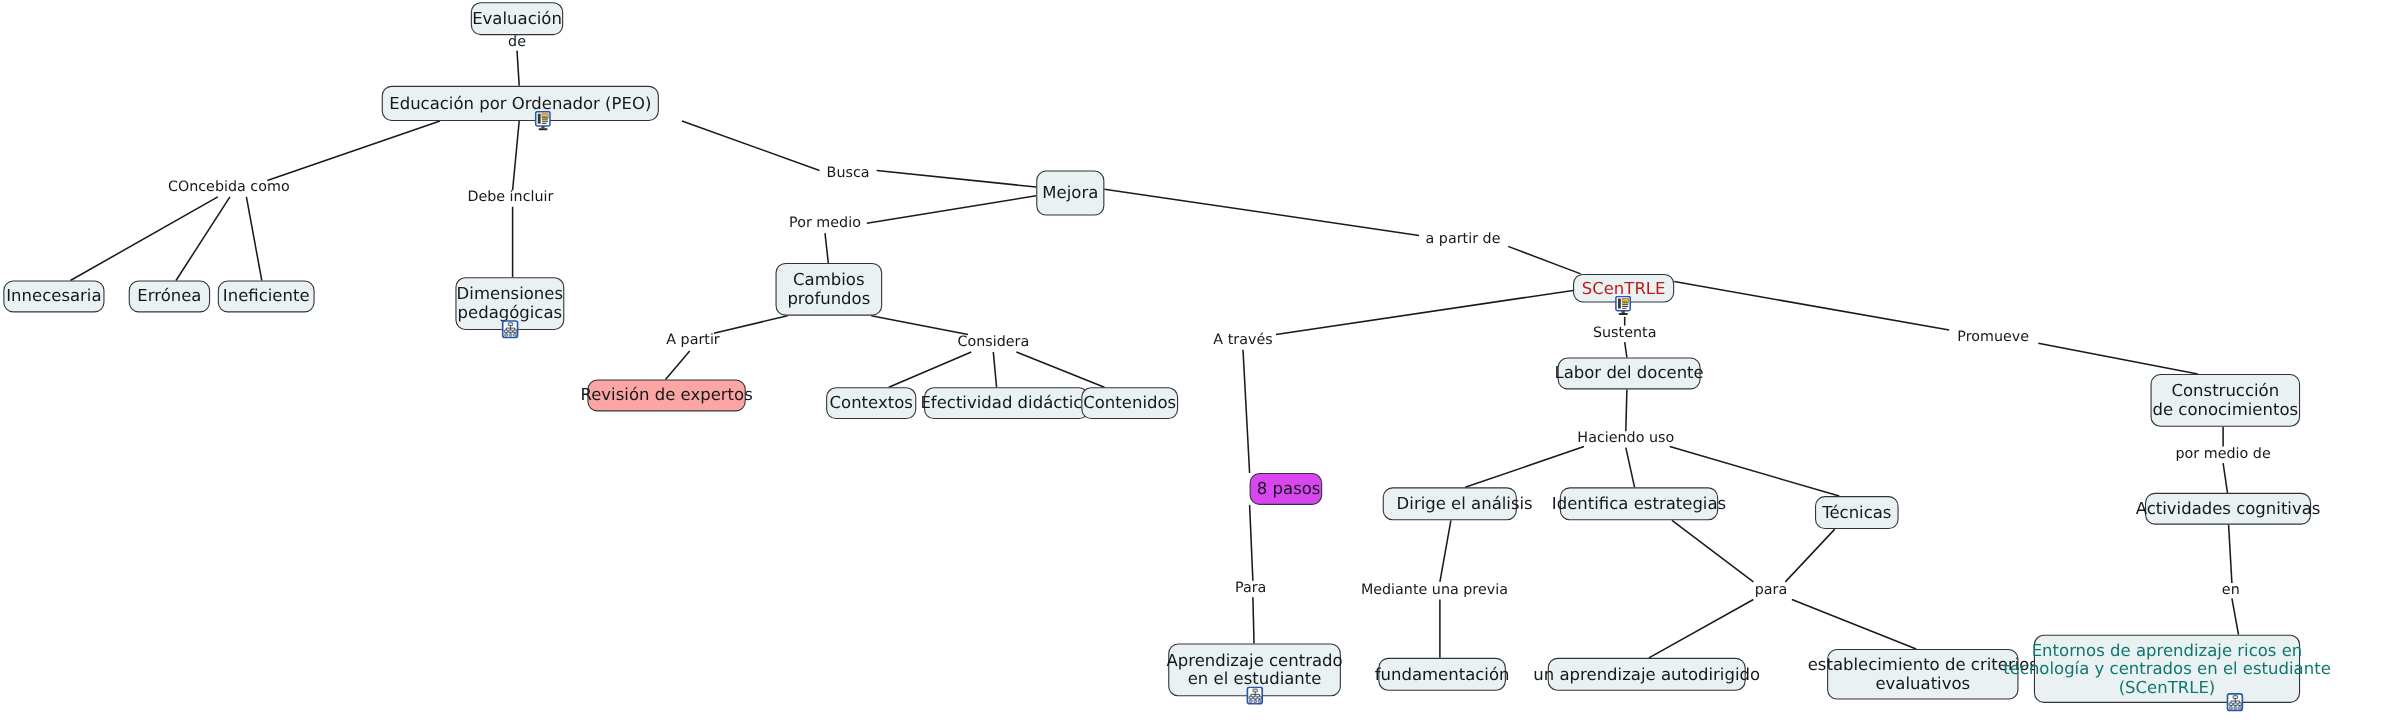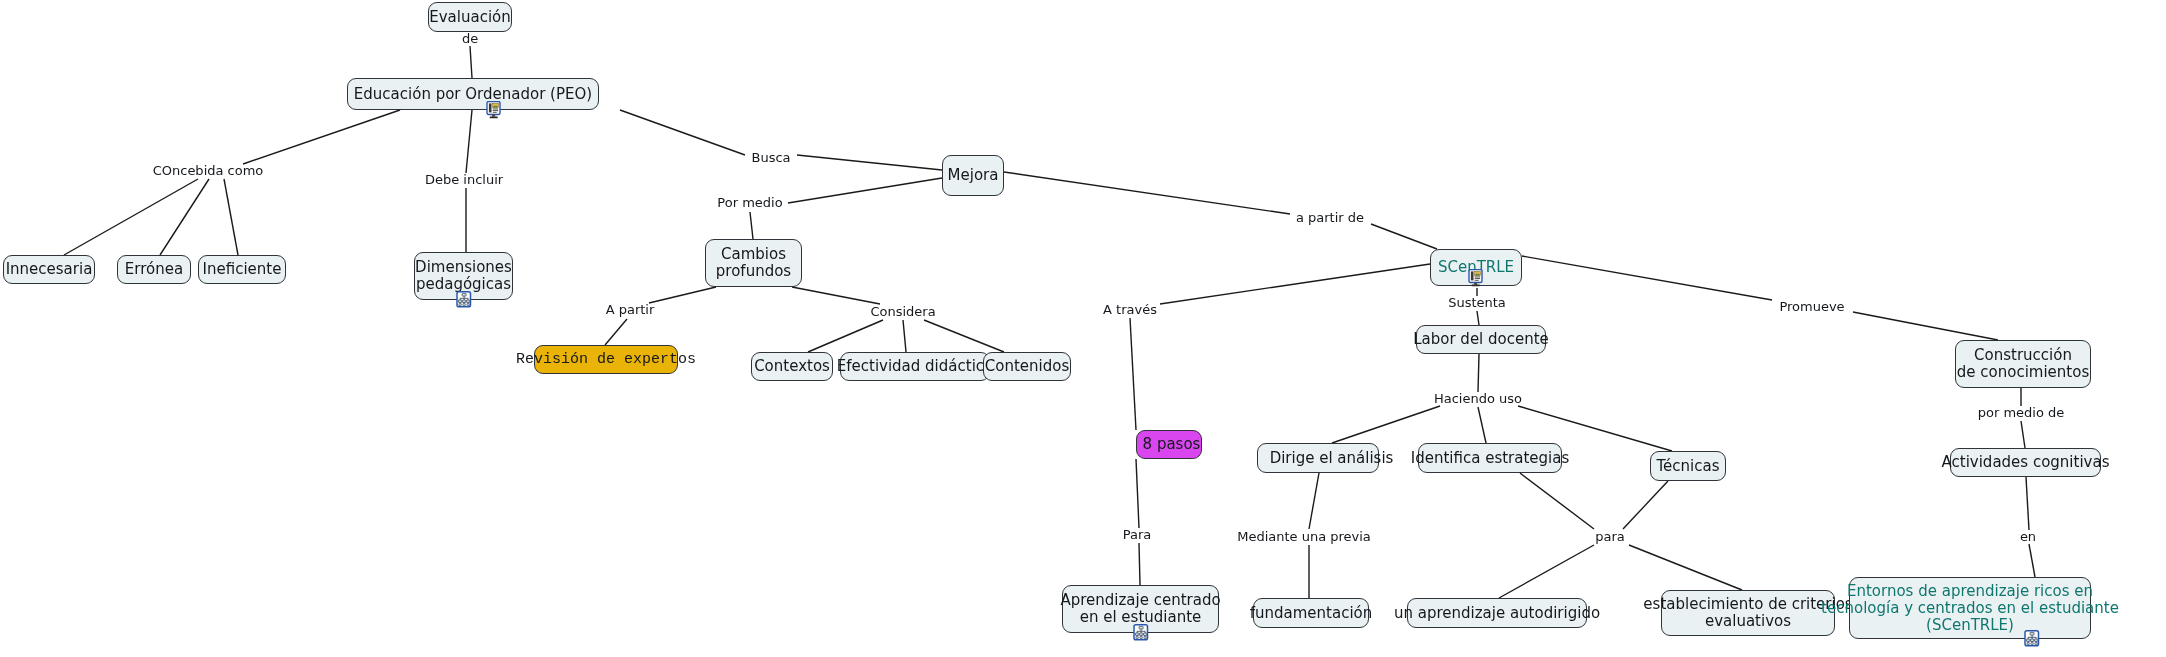--- a/index.html
+++ b/index.html
@@ -144,25 +144,25 @@
           <rect x="11.0" y="9.0" width="3.3" height="2.4" rx="0.4" fill="#cfe0ea" stroke="#2b3a55" stroke-width="0.7"></rect>
           <path d="M4.6 11.4 L4.6 12.6 M8.6 11.4 L8.6 12.6 M12.6 11.4 L12.6 12.6" stroke="#2b3a55" stroke-width="0.8"></path>
           <rect x="3.4" y="12.6" width="2.4" height="1.9" rx="0.3" fill="#cfe0ea" stroke="#2b3a55" stroke-width="0.6"></rect>
           <rect x="7.4" y="12.6" width="2.4" height="1.9" rx="0.3" fill="#cfe0ea" stroke="#2b3a55" stroke-width="0.6"></rect>
           <rect x="11.4" y="12.6" width="2.4" height="1.9" rx="0.3" fill="#cfe0ea" stroke="#2b3a55" stroke-width="0.6"></rect>
         </svg>
       </div>
       <div class="node" style="left: 942px; top: 155px; width: 62px; height: 41px; background: rgb(234, 241, 243); border-color: rgb(48, 52, 58); color: rgb(21, 24, 28);">Mejora</div>
       <div class="node" style="left: 705px; top: 239px; width: 97px; height: 48px; background: rgb(234, 241, 243); border-color: rgb(48, 52, 58); color: rgb(21, 24, 28);">Cambios
 profundos</div>
-      <div class="node" style="left: 534px; top: 345px; width: 144px; height: 29px; background: #eab308; border-color: rgb(48, 52, 58); color: rgb(21, 24, 28); font-family: Liberation Mono, monospace;">Revisión de expertos</div>
+      <div class="node" style="left: 534px; top: 345px; width: 144px; height: 29px; background: #fca5a5; border-color: rgb(48, 52, 58); color: rgb(21, 24, 28);">Revisión de expertos</div>
       <div class="node" style="left: 751px; top: 352px; width: 82px; height: 29px; background: rgb(234, 241, 243); border-color: rgb(48, 52, 58); color: rgb(21, 24, 28);">Contextos</div>
       <div class="node" style="left: 840px; top: 352px; width: 150px; height: 29px; background: rgb(234, 241, 243); border-color: rgb(48, 52, 58); color: rgb(21, 24, 28);">Efectividad didáctica</div>
       <div class="node" style="left: 983px; top: 352px; width: 88px; height: 29px; background: rgb(234, 241, 243); border-color: rgb(48, 52, 58); color: rgb(21, 24, 28);">Contenidos</div>
-      <div class="node" style="left: 1430px; top: 249px; width: 92px; height: 37px; background: rgb(234, 241, 243); border-color: rgb(48, 52, 58); color: #0f766e;">SCenTRLE</div>
+      <div class="node" style="left: 1430px; top: 249px; width: 92px; height: 26px; background: rgb(234, 241, 243); border-color: rgb(48, 52, 58); color: #b91c1c;">SCenTRLE</div>
       <div class="badge" style="left: 1476px; top: 269px;">
         <svg viewBox="0 0 17 18" xmlns="http://www.w3.org/2000/svg">
           <rect x="1.5" y="0.5" width="13" height="13" rx="1.5" fill="#fdfdf5" stroke="#2b56b0" stroke-width="1.4"></rect>
           <rect x="3.4" y="2.4" width="2.6" height="9" fill="#3a3a3a"></rect>
           <rect x="7.2" y="2.4" width="5.6" height="4.2" fill="#f2b23c" stroke="#6b5a16" stroke-width="0.5"></rect>
           <path d="M7.4 6.3 L9 4.3 L10.2 5.6 L11.2 4.6 L12.6 6.3 Z" fill="#4d7f3c"></path>
           <rect x="7.2" y="7.5" width="5.4" height="0.9" fill="#3a3a3a"></rect>
           <rect x="7.2" y="9.2" width="5.4" height="0.9" fill="#3a3a3a"></rect>
           <rect x="7.2" y="10.9" width="4" height="0.8" fill="#3a3a3a"></rect>
           <rect x="6.6" y="13.6" width="3" height="2.2" fill="#4a4a4a"></rect>

